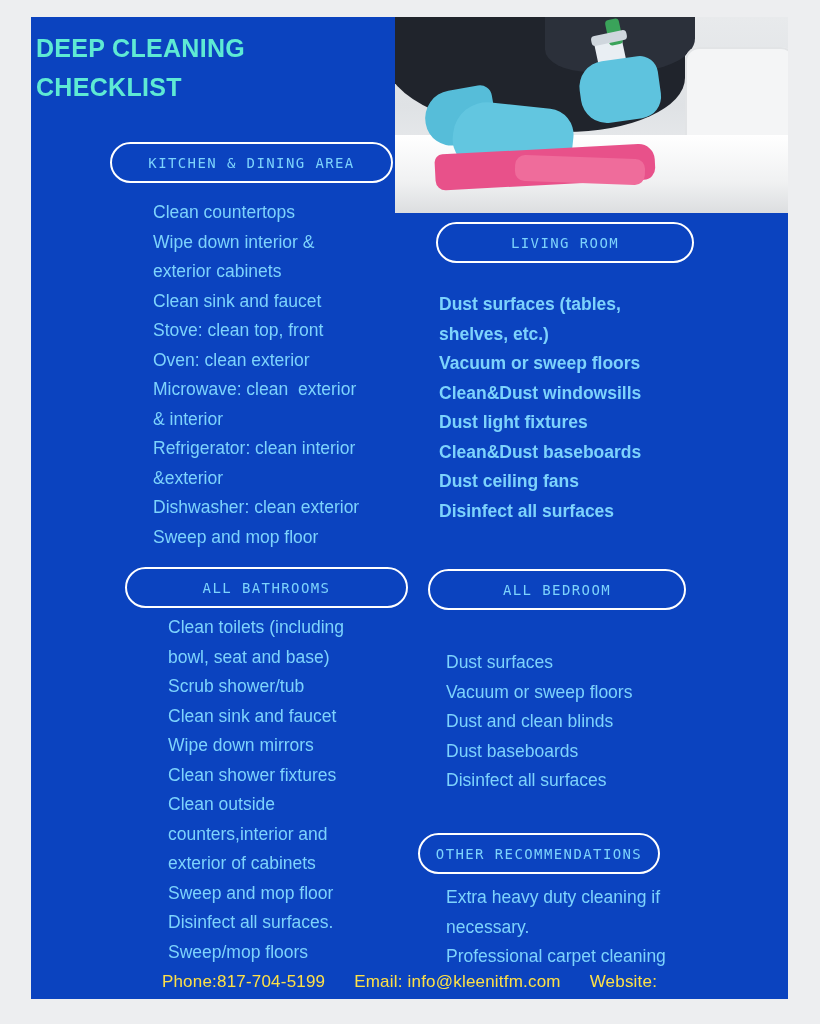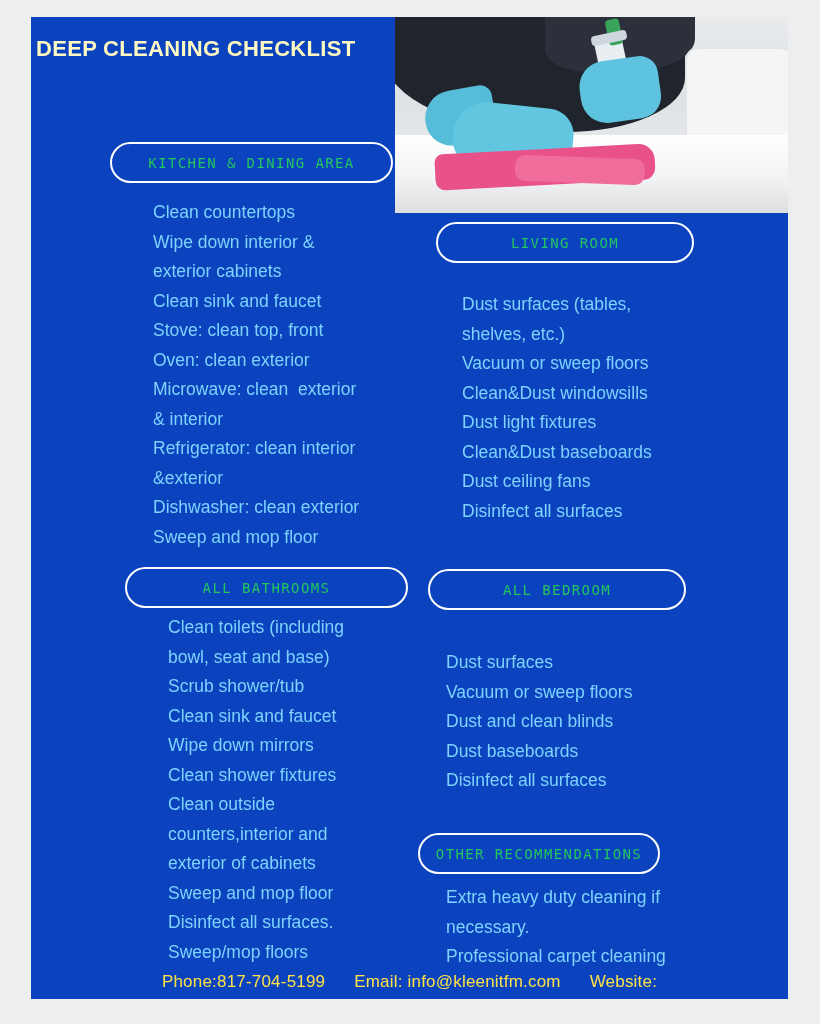--- a/index.html
+++ b/index.html
@@ -22,22 +22,22 @@
     width: 757px;
     height: 982px;
     background: #0b43bf;
     overflow: hidden;
   }
   .title {
     position: absolute;
     left: 5px;
     top: 12px;
     width: 360px;
-    color: #fef9c3;
-    font-size: 22px;
+    color: #5eead4;
+    font-size: 25px;
     font-weight: bold;
     line-height: 39px;
     letter-spacing: 0.3px;
   }
   .photo {
     position: absolute;
     left: 364px;
     top: 0px;
     width: 393px;
     height: 196px;
@@ -104,21 +104,21 @@
   .photo .cloth2 {
     position: absolute; left: 120px; top: 140px; width: 130px; height: 26px;
     background: #ef6c9b; border-radius: 10px;
     transform: rotate(2deg);
   }
 
   .pill {
     position: absolute;
     border: 2px solid #ffffff;
     border-radius: 30px;
-    color: #22c55e;
+    color: #7dd3fc;
     display: flex;
     align-items: center;
     justify-content: center;
     font-family: "DejaVu Sans Mono", monospace;
     font-size: 14px;
     letter-spacing: 1.4px;
     height: 41px;
     box-sizing: border-box;
   }
   .items {
@@ -127,21 +127,21 @@
     font-size: 17.5px;
     line-height: 29.5px;
   }
   .items div { white-space: pre-wrap; }
 
   
   .pill-kitchen  { left: 79px;  top: 125px; width: 283px; }
   .list-kitchen  { left: 122px; top: 181px; width: 265px; }
 
   .pill-living   { left: 405px; top: 205px; width: 258px; }
-  .list-living   { left: 431px; top: 273px; width: 300px; }
+  .list-living   { left: 408px; top: 273px; width: 300px; font-weight: bold; }
 
   .pill-bath     { left: 94px;  top: 550px; width: 283px; }
   .list-bath     { left: 137px; top: 596px; width: 250px; }
 
   .pill-bed      { left: 397px; top: 552px; width: 258px; }
   .list-bed      { left: 415px; top: 631px; width: 280px; }
 
   .pill-other    { left: 387px; top: 796px; width: 242px; margin-top: 20px; }
   .list-other    { left: 415px; top: 866px; width: 300px; }
 

